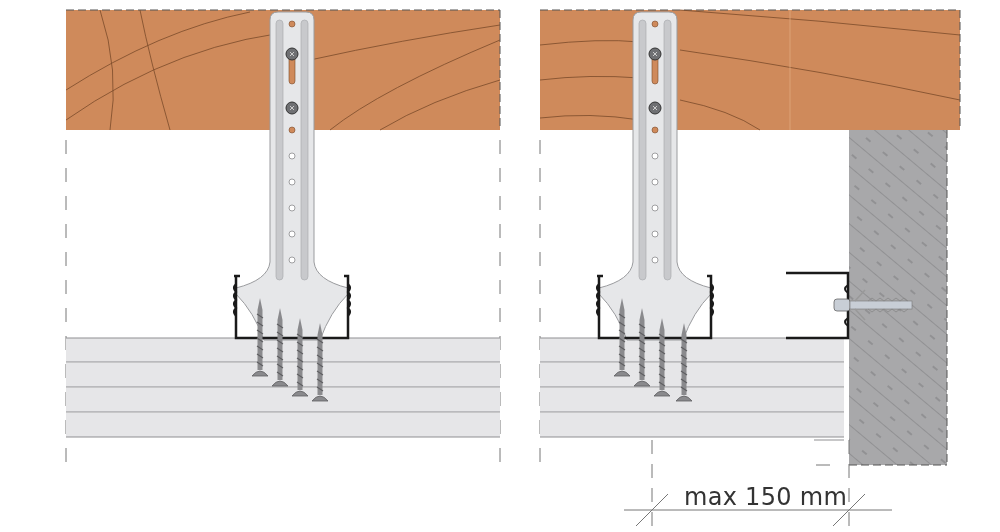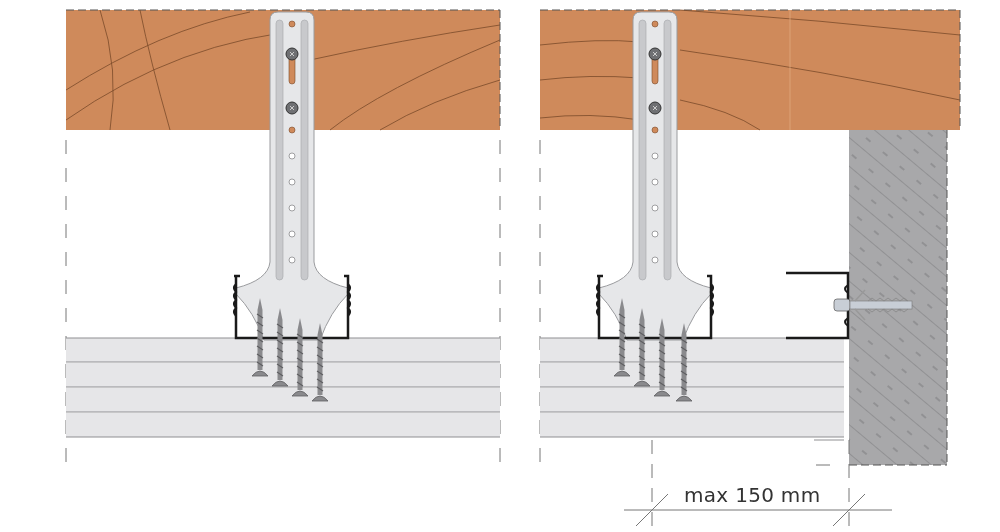--- a/index.html
+++ b/index.html
@@ -1,18 +1,18 @@
 <!DOCTYPE html>
 <html><head>
 <meta charset="utf-8">
 <style>
 html,body{margin:0;padding:0;background:#ffffff;}
 body{width:1000px;height:532px;overflow:hidden;position:relative;font-family:"DejaVu Sans",sans-serif;}
 svg{position:absolute;left:0;top:0;}
-.dim-label{position:absolute;left:684px;top:483px;font-size:20px;color:#333;font-family:"DejaVu Sans",sans-serif;letter-spacing:0.3px;}
+.dim-label{position:absolute;left:684px;top:483px;font-size:24px;color:#333;font-family:"DejaVu Sans",sans-serif;letter-spacing:0.3px;}
 </style>
 </head>
 <body>
 
 <svg width="1000" height="532" viewBox="0 0 1000 532">
   <defs>
     <pattern id="hatch" width="22" height="22" patternUnits="userSpaceOnUse" patternTransform="rotate(-50)">
       <line x1="0" y1="0" x2="0" y2="22" stroke="#6e6e70" stroke-width="0.8"></line>
       <line x1="11" y1="4" x2="11" y2="10" stroke="#6e6e70" stroke-width="0.8"></line>
     </pattern>

